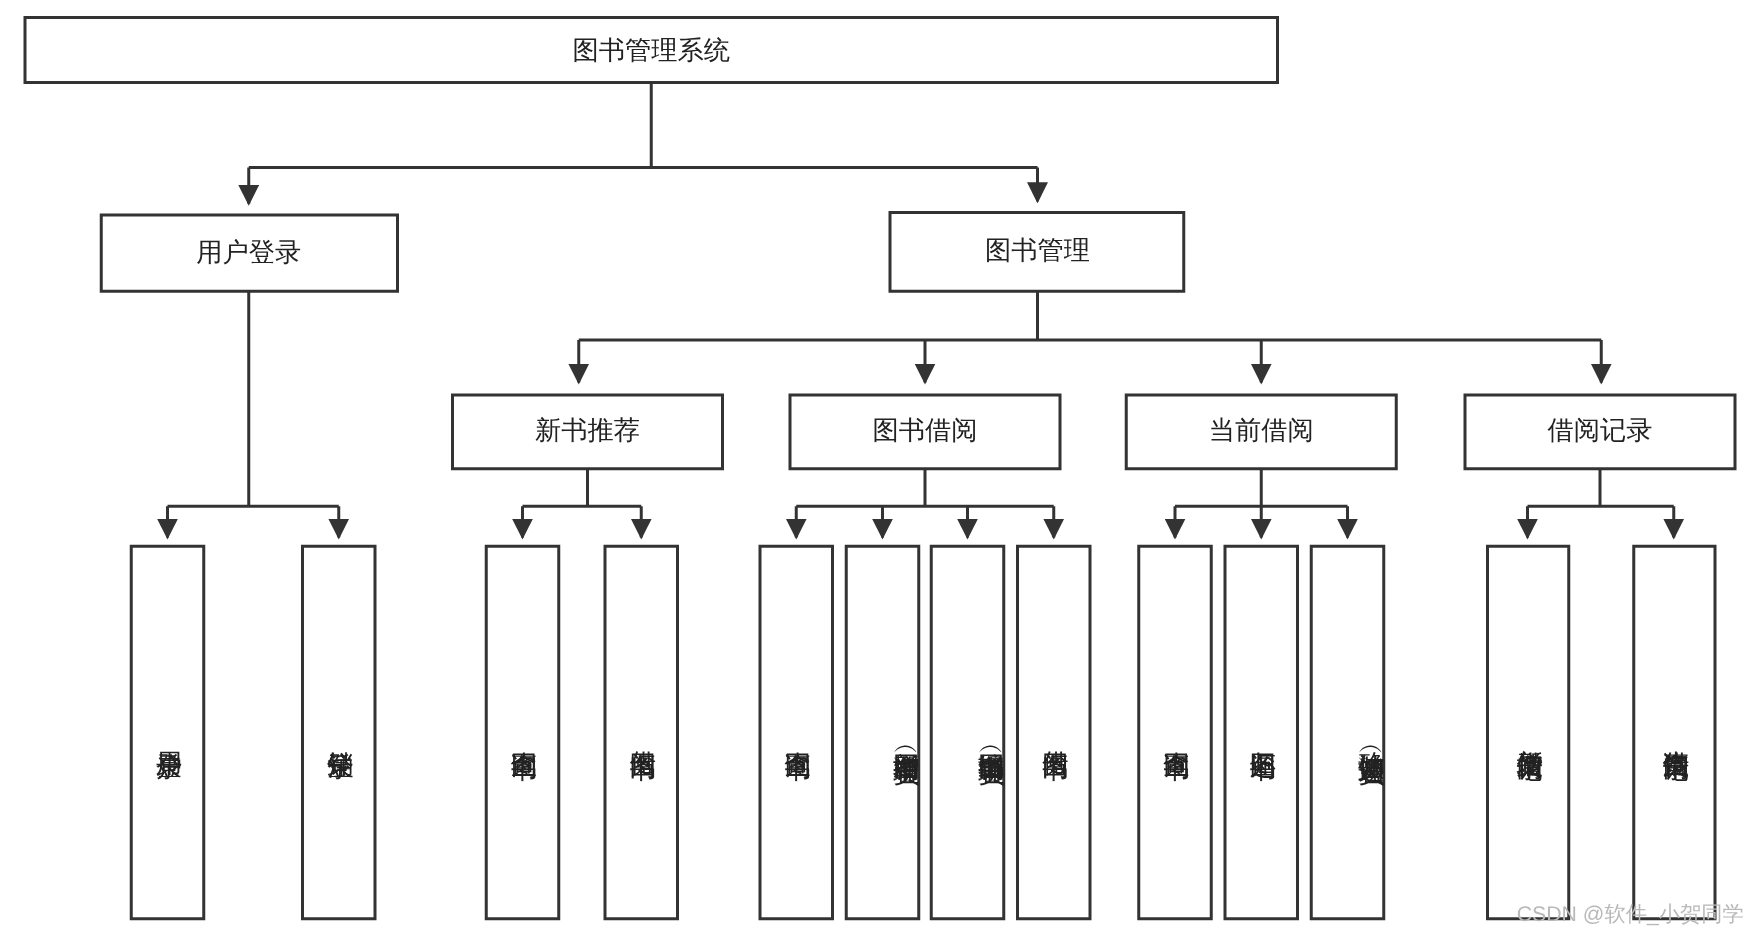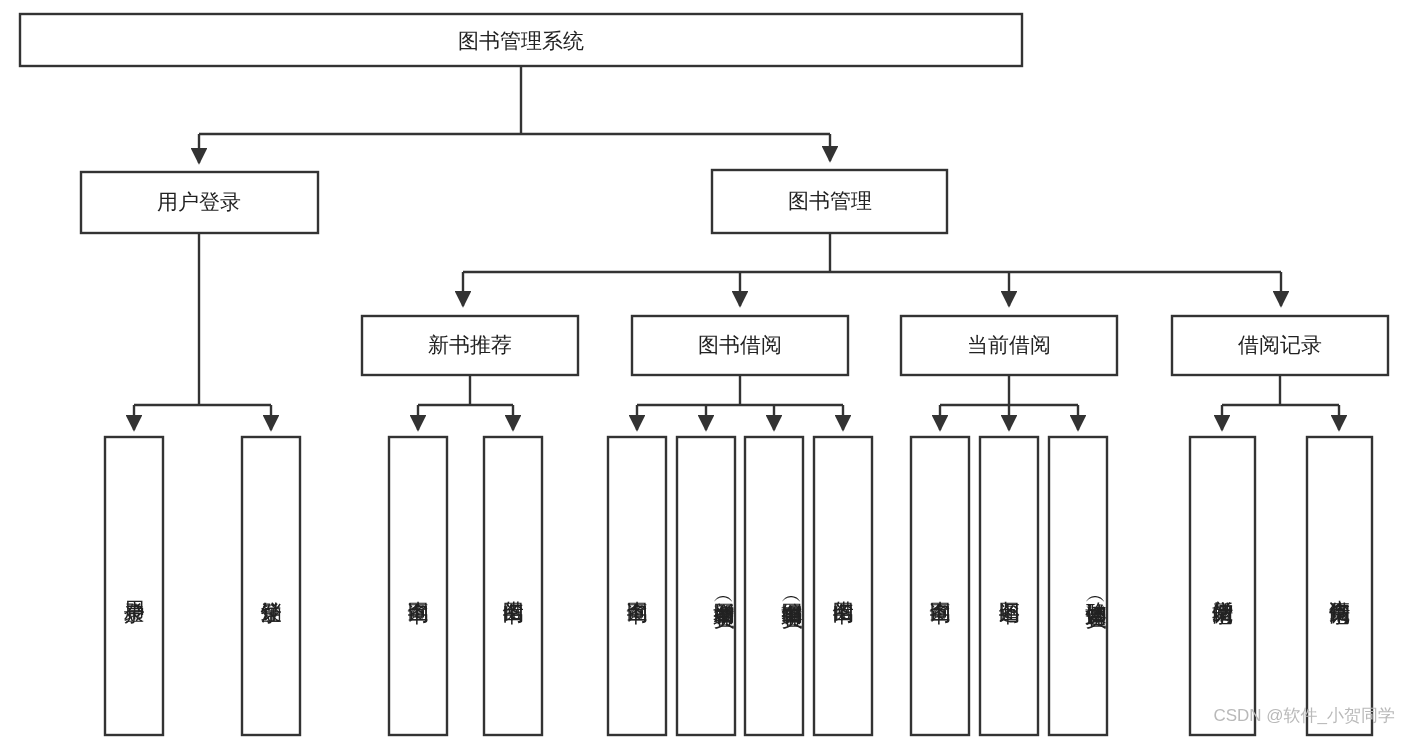--- a/index.html
+++ b/index.html
@@ -60,21 +60,21 @@
     display: flex;
     align-items: center;
     justify-content: center;
     letter-spacing: 1px;
     white-space: nowrap;
     pointer-events: none;
   }
   .watermark {
     position: absolute;
     right: 10px;
-    bottom: 20px;
+    bottom: 4px;
     font-family: "Liberation Sans", "DejaVu Sans", sans-serif;
     font-size: 17px;
     color: #b9b9b9;
     white-space: nowrap;
   }
 </style>
 </head>
 <body>
 
 <div id="diagram-root">

